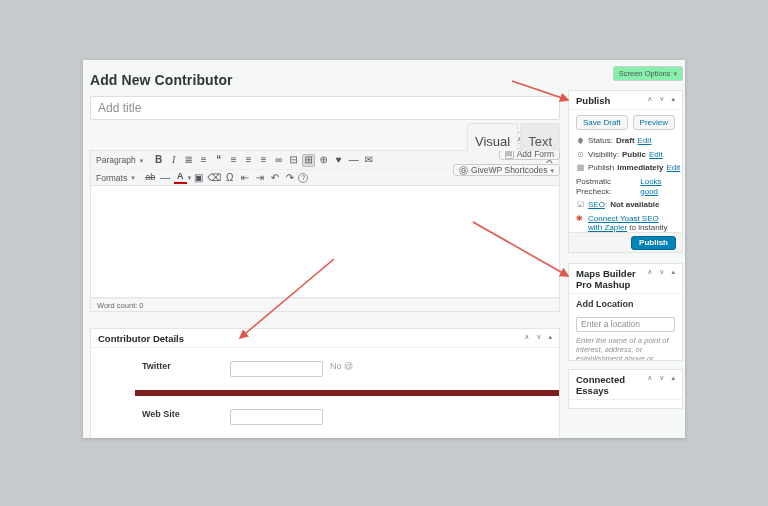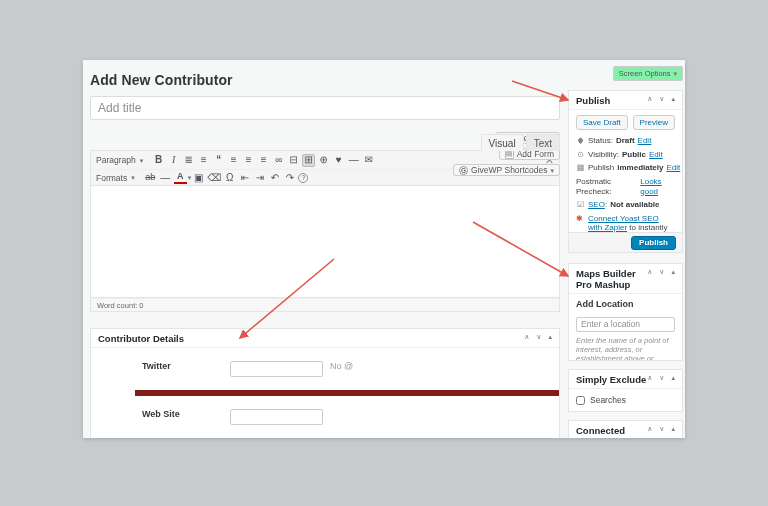--- a/index.html
+++ b/index.html
@@ -47,21 +47,21 @@
     border:1px solid #b4b9be; border-radius:1px; background:#fff;
   }
   .mini-circle {
     display:inline-flex; align-items:center; justify-content:center;
     width:9px; height:9px; font-size:6.5px; font-weight:bold; color:#66676b;
     border:1px solid #8f9295; border-radius:50%; background:#fff;
   }
   .caret { font-size:7px; color:#777; line-height:1; }
   .editor-tabs { position:absolute; right:0; bottom:-1px; display:flex; }
   .ed-tab {
-    font-size:10px; color:#555; padding:3px 7px 2px;
+    font-size:13px; color:#555; padding:10px 7px 2px;
     border:1px solid #e2e4e7; border-bottom:none; background:#e8eaeb;
     cursor:pointer; margin-left:2px; border-radius:2px 2px 0 0;
   }
   .ed-tab.active { background:#f5f5f5; color:#44494d; }
   
   .toolbar { border:1px solid #e2e4e7; background:#f5f5f5; }
   .tb-row { display:flex; align-items:center; padding:0 5px; height:18px; }
   .tb-row.second { height:16px; border-top:1px solid #eceeef; }
   .tb-select { display:inline-flex; align-items:center; gap:4px; font-size:8.5px; color:#555; margin-right:8px; cursor:pointer; }
   .tbi {
@@ -337,34 +337,20 @@
         </span>
       </div>
       <div class="maps-body">
         <div class="maps-label">Add Location</div>
         <input class="maps-input" type="text" placeholder="Enter a location" style="">
         <div class="maps-desc">Enter the name of a point of interest, address, or establishment above or manually set the fields below.</div>
         
       </div>
     </div>
 
-    <div class="postbox se-box">
-      <div class="postbox-header">
-        <span class="postbox-title">Simply Exclude</span>
-        <span class="handle-icons">
-          <span>∧</span>
-          <span>∨</span>
-          <span>▴</span>
-        </span>
-      </div>
-      <div class="se-body">
-        <input type="checkbox" class="se-check" style="">
-        <span class="se-label">Searches</span>
-      </div>
-    </div>
 
     <div class="postbox ce-box">
       <div class="postbox-header">
         <span class="postbox-title">Connected Essays</span>
         <span class="handle-icons">
           <span>∧</span>
           <span>∨</span>
           <span>▴</span>
         </span>
       </div>

